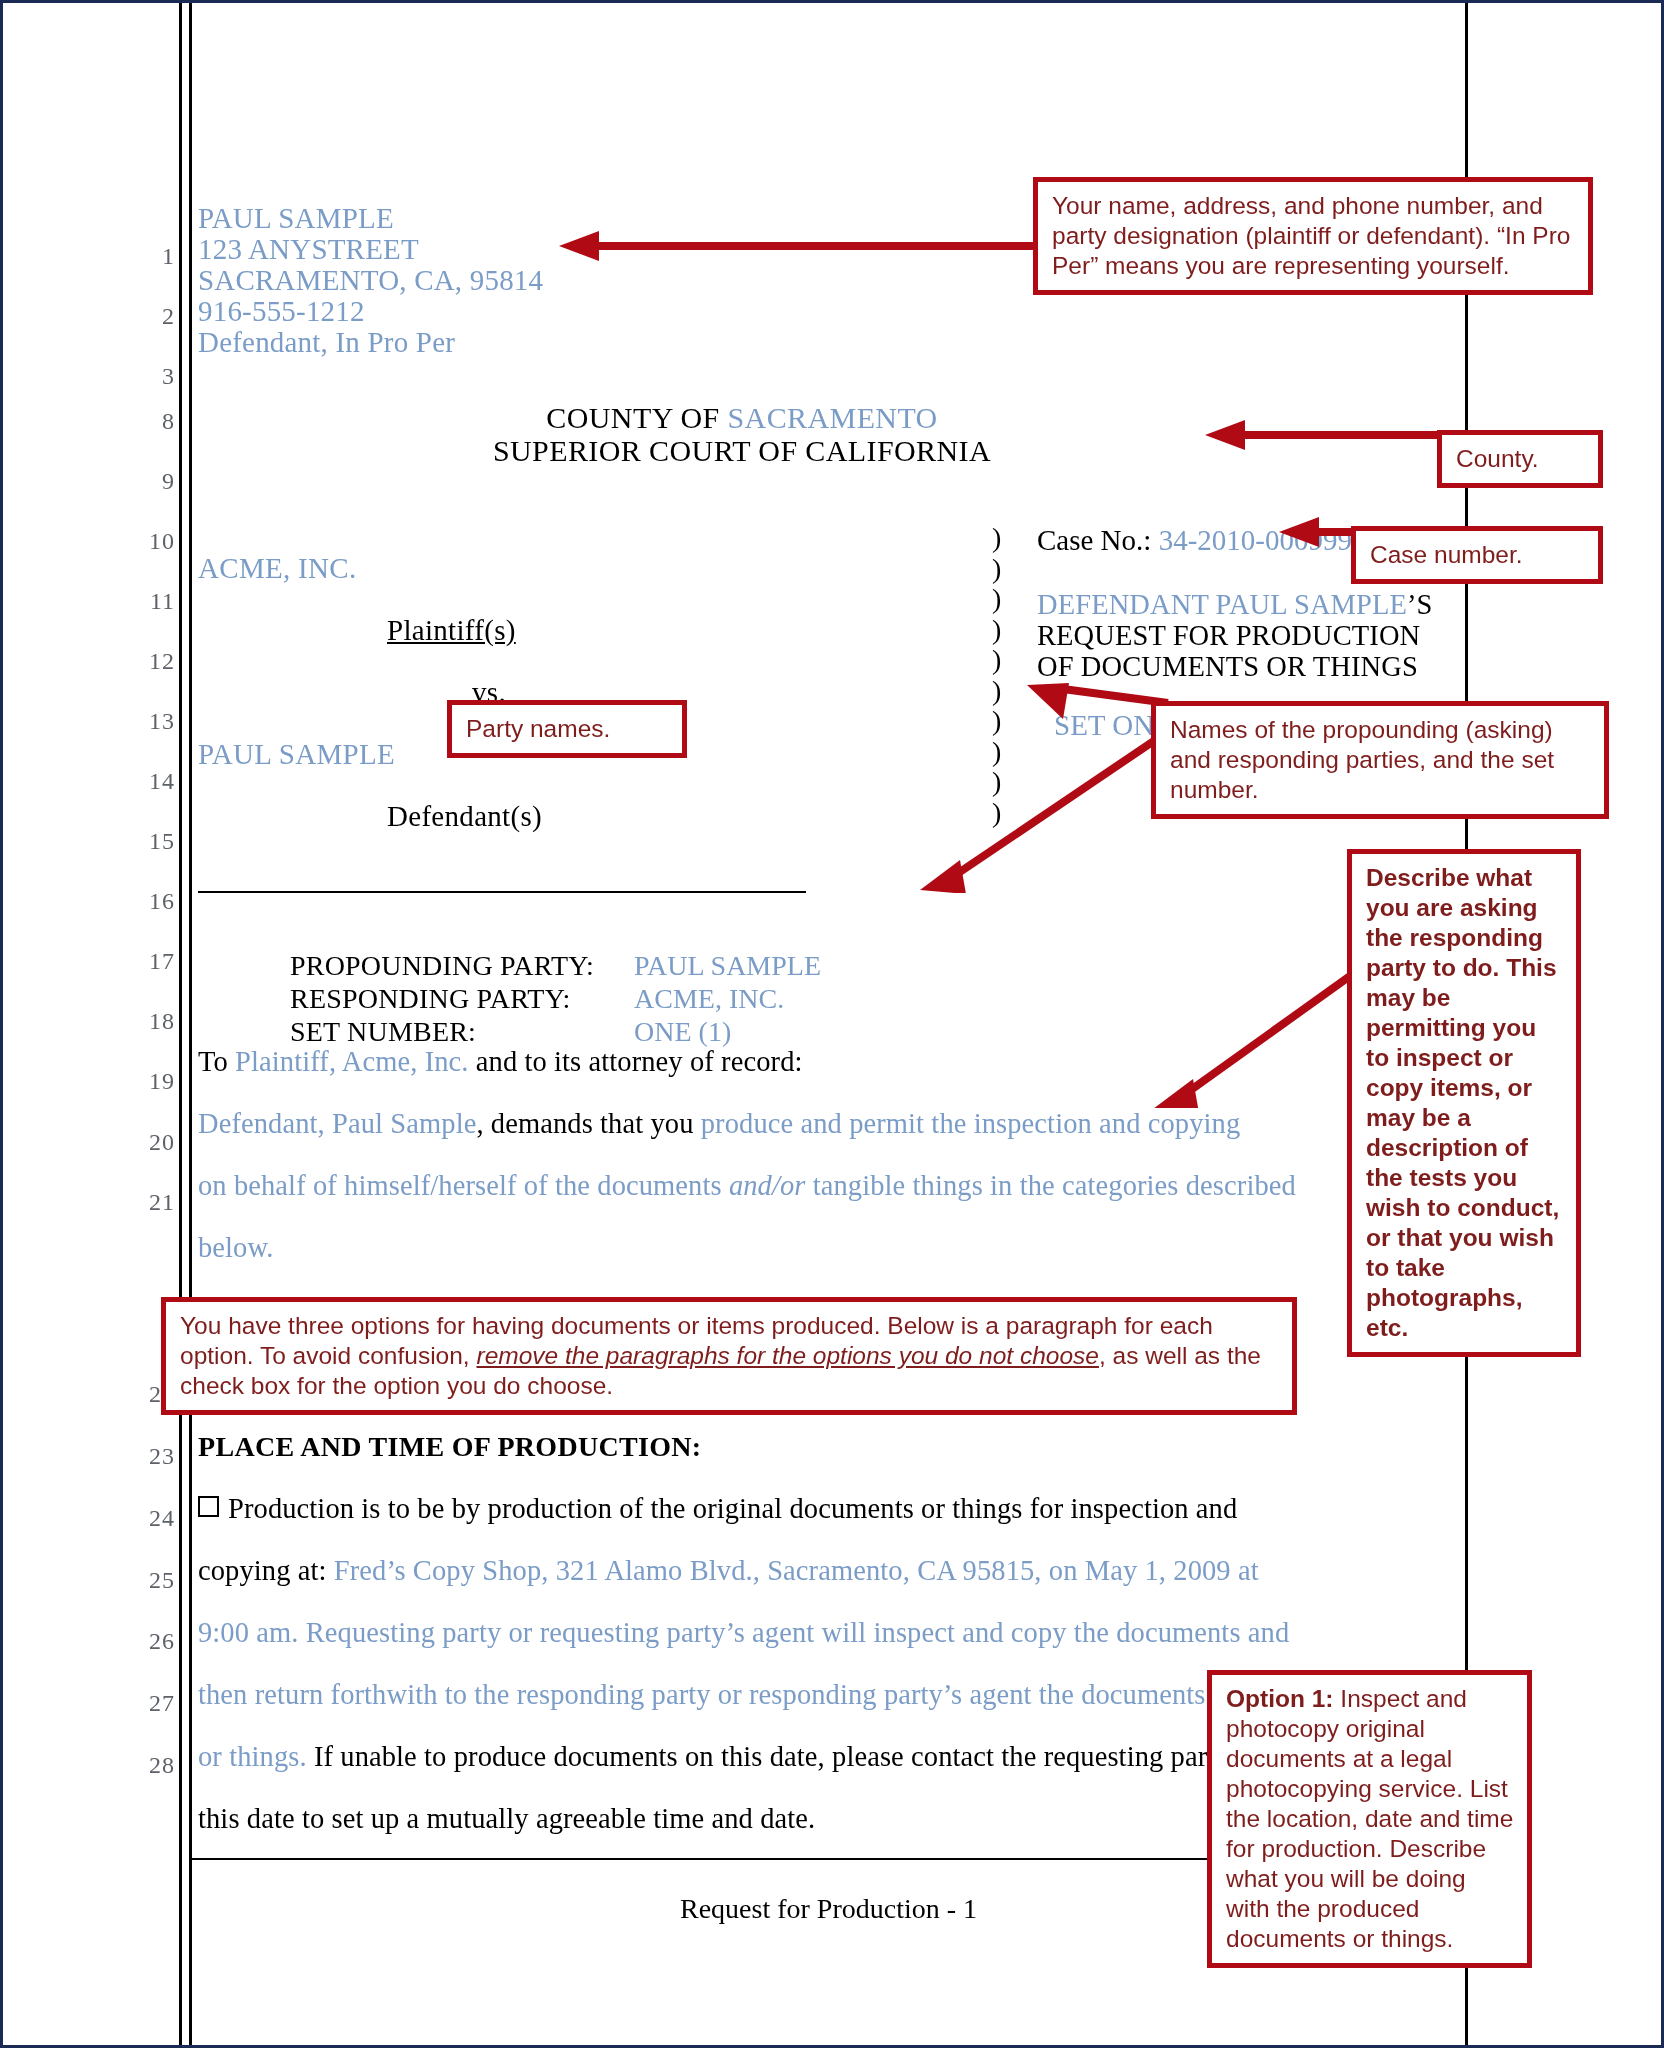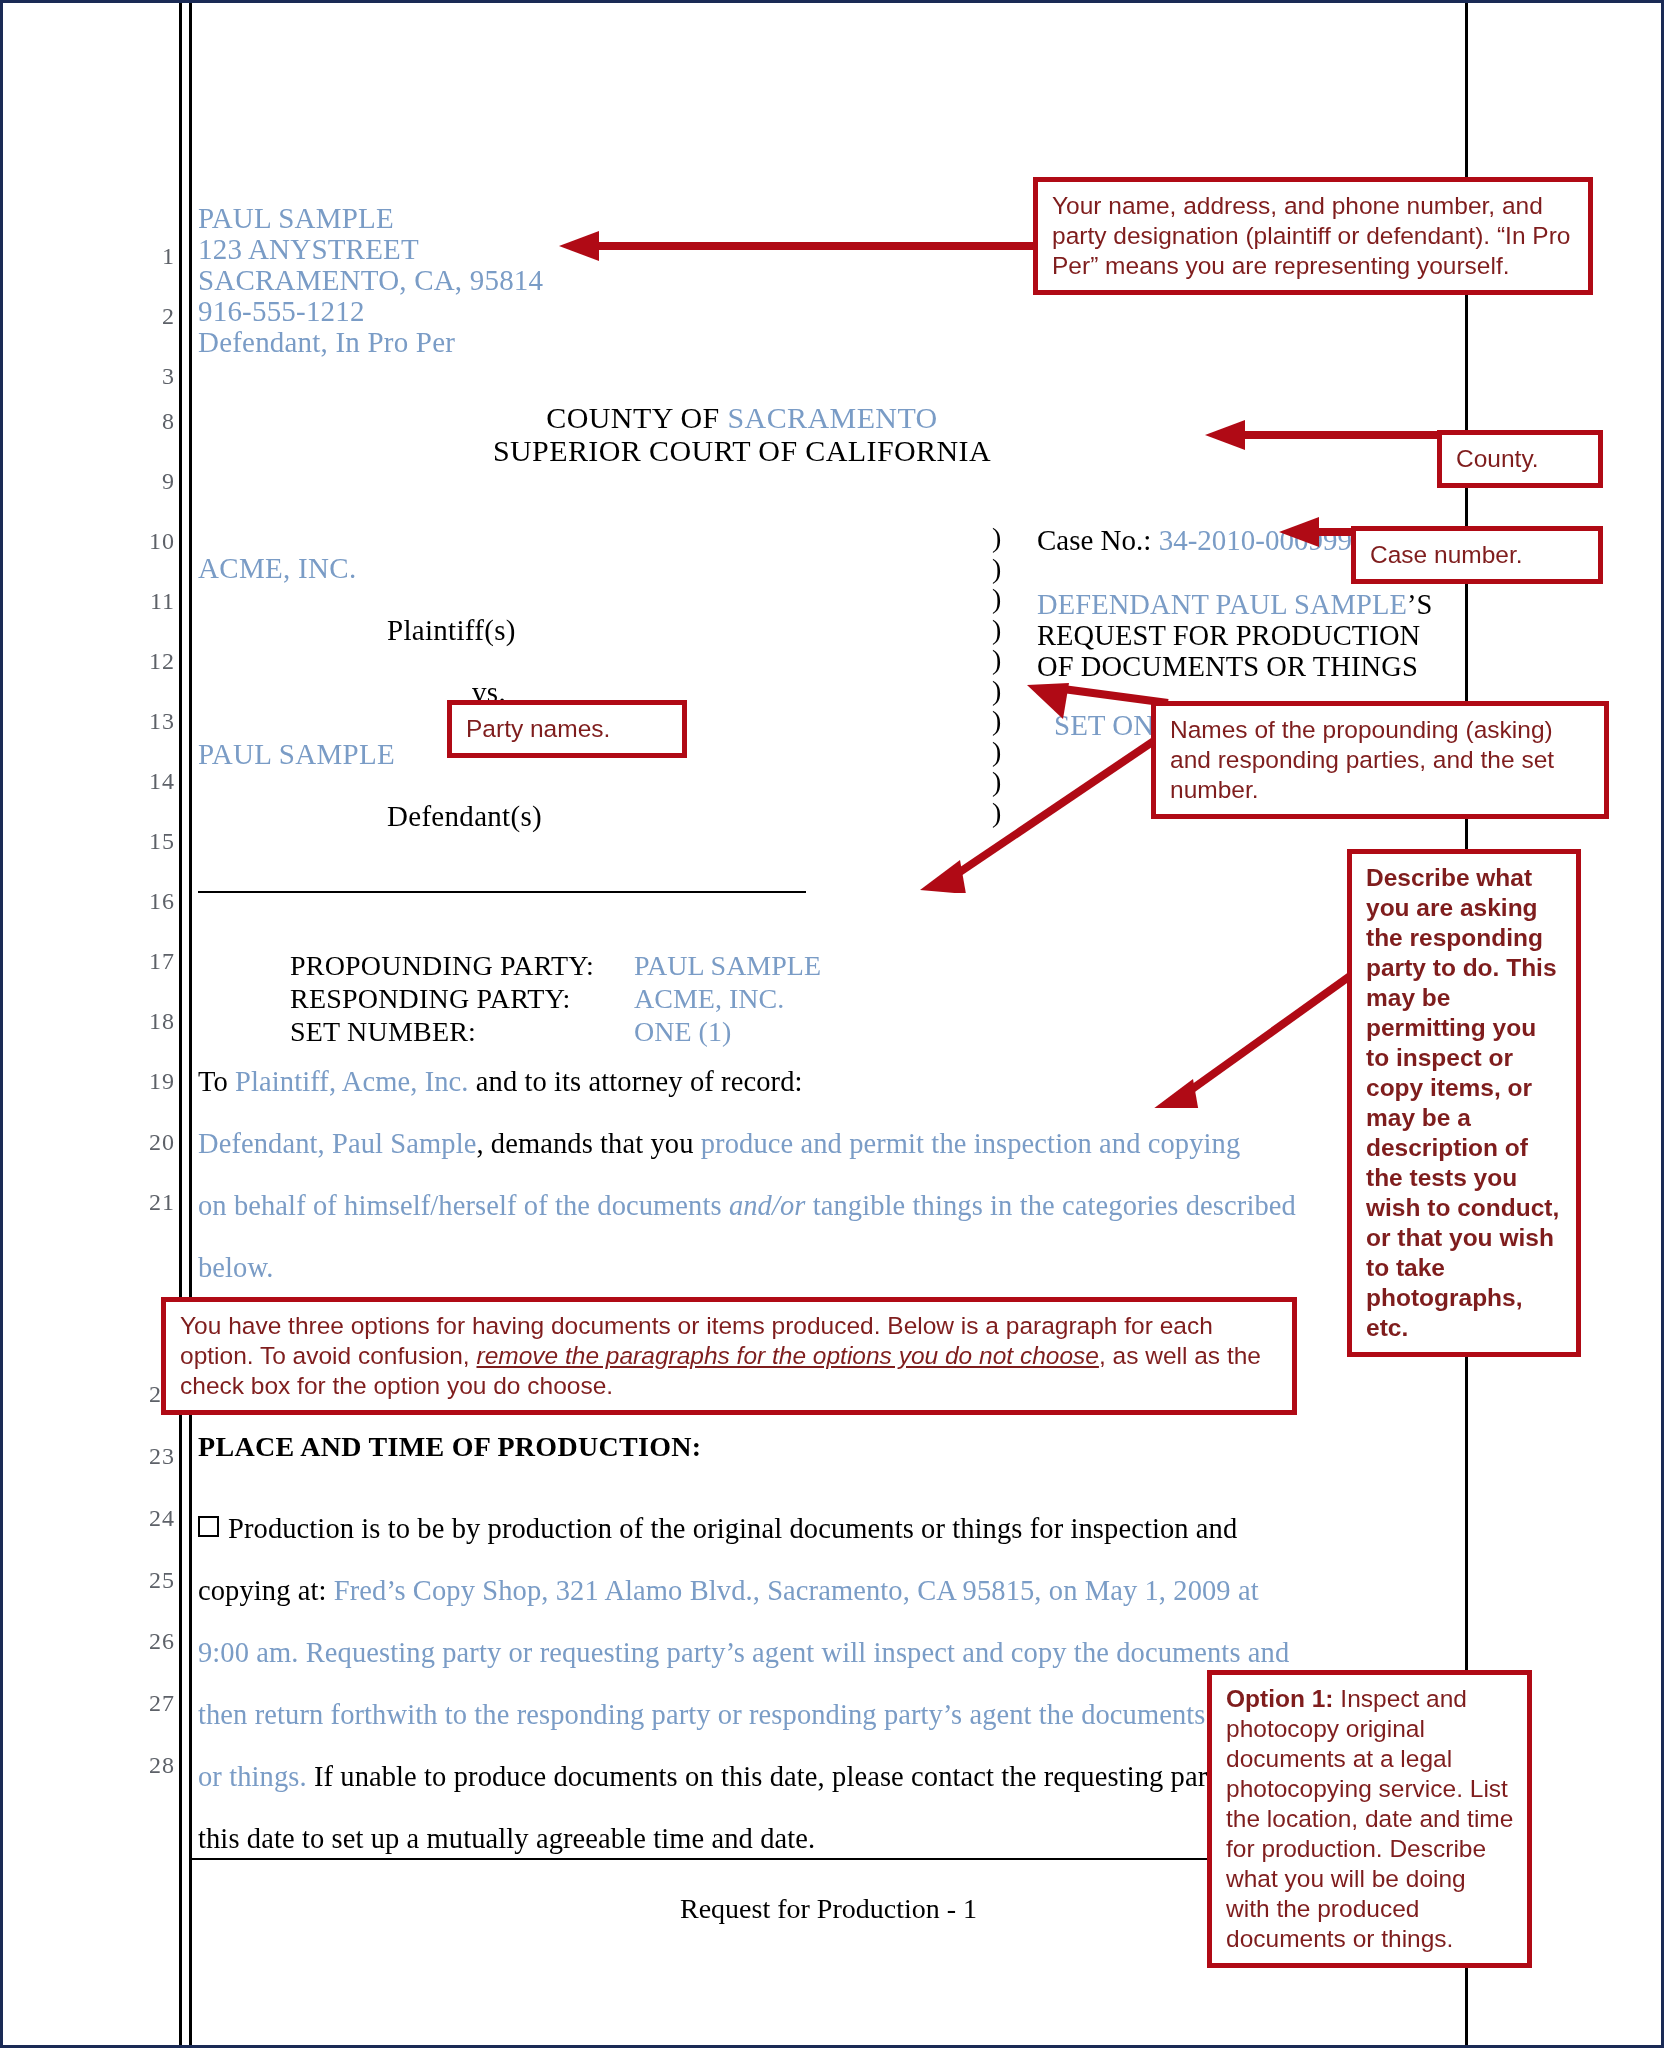--- a/index.html
+++ b/index.html
@@ -143,21 +143,20 @@
     margin-top: 20px;
   }
   #parties-table td { padding: 0; vertical-align: top; font-size: 28px; }
   #parties-table td.lbl { padding-right: 38px; letter-spacing: .2px; }
 
   .body-line {
     position: absolute;
     left: 6px;
     font-size: 28.5px;
     letter-spacing: .1px;
-    margin-top: 20px;
   }
 
   #sec-head {
     position: absolute;
     left: 6px;
     top: 1428px;
     font-size: 28px;
     font-weight: bold;
     letter-spacing: .3px;
   }
@@ -247,21 +246,21 @@
     </div>
 
     <div id="court-title">
       <div>
         <span>COUNTY OF </span><span class="blue">SACRAMENTO</span>
       </div>
       <div>SUPERIOR COURT OF CALIFORNIA</div>
     </div>
 
     <div class="caption-party blue" style="left:6px; top:549px;">ACME, INC.</div>
-    <div class="caption-party blk" style="left:195px; top:611px;">Plaintiff(s)</div>
+    <div class="caption-party blk" style="left:195px; top:611px;text-decoration:underline;">Plaintiff(s)</div>
     <div class="caption-party blk" style="left:280px; top:673px;">vs.</div>
     <div class="caption-party blue" style="left:6px; top:735px;">PAUL SAMPLE</div>
     <div class="caption-party blk" style="left:195px; top:797px;">Defendant(s)</div>
 
     <div id="paren-col">
       )<br>)<br>)<br>)<br>)<br>)<br>)<br>)<br>)<br>)
     </div>
 
     <div id="case-no">
       <span class="blk">Case No.: </span><span class="blue">34-2010-00099999</span>

